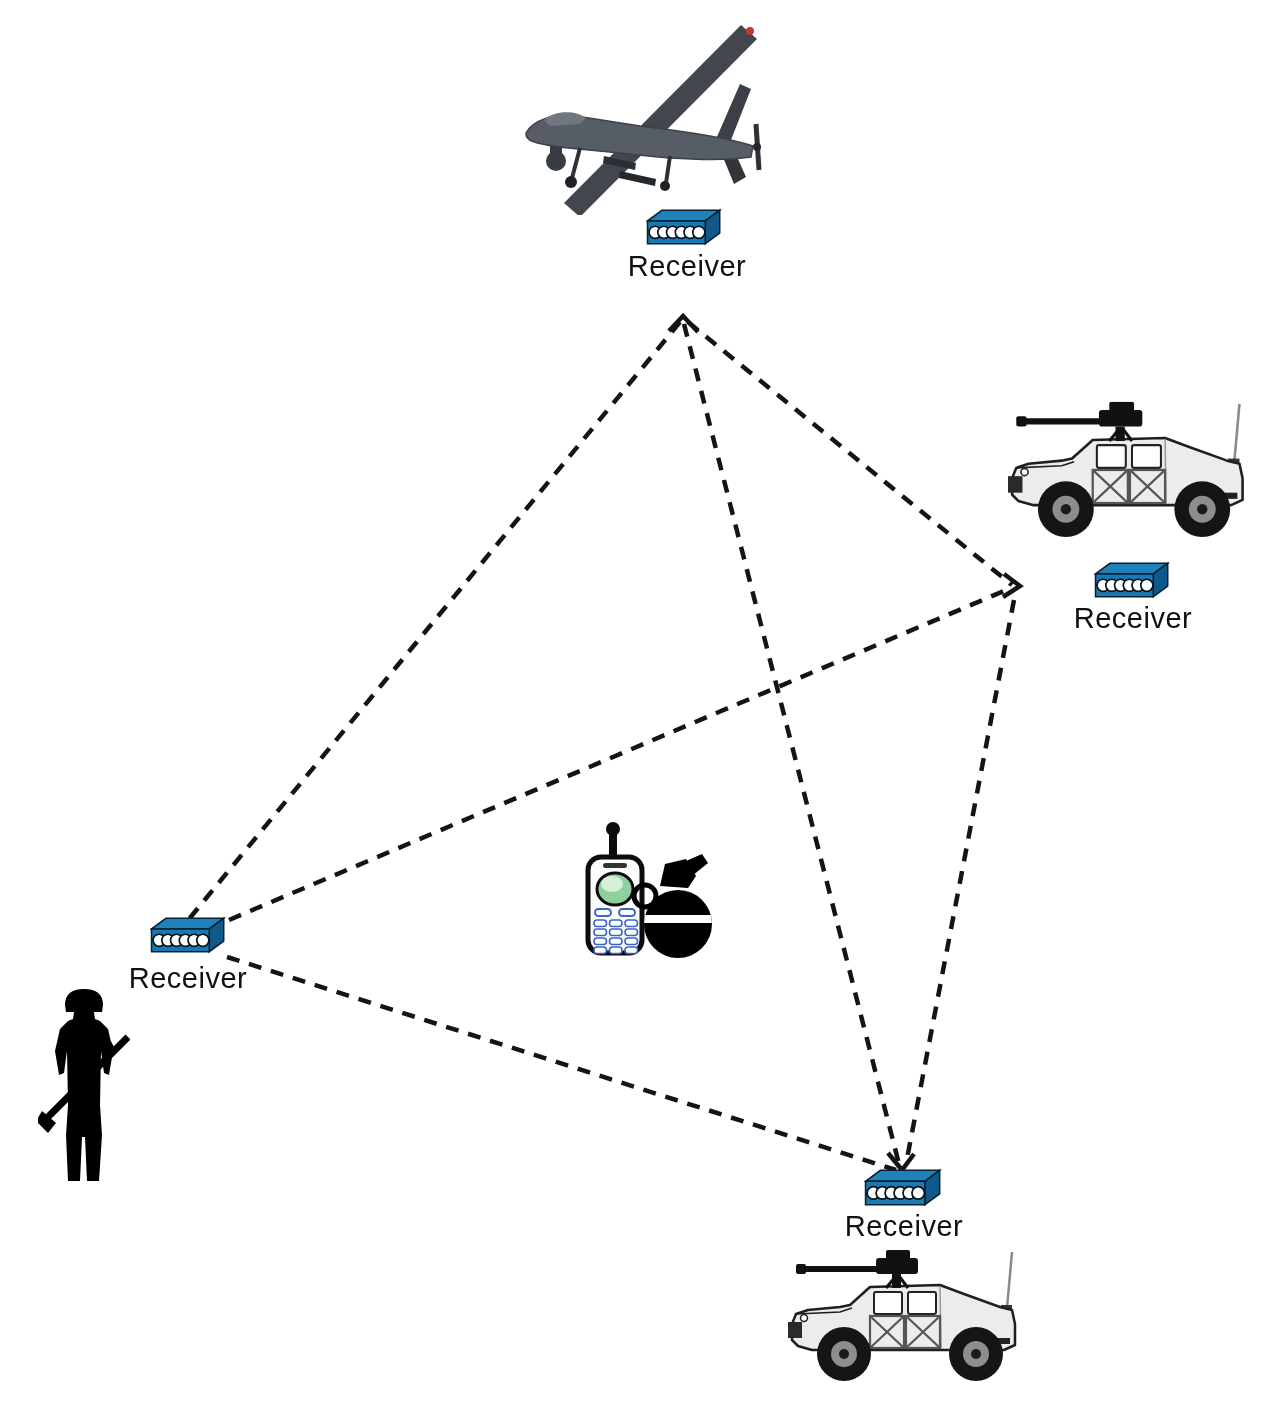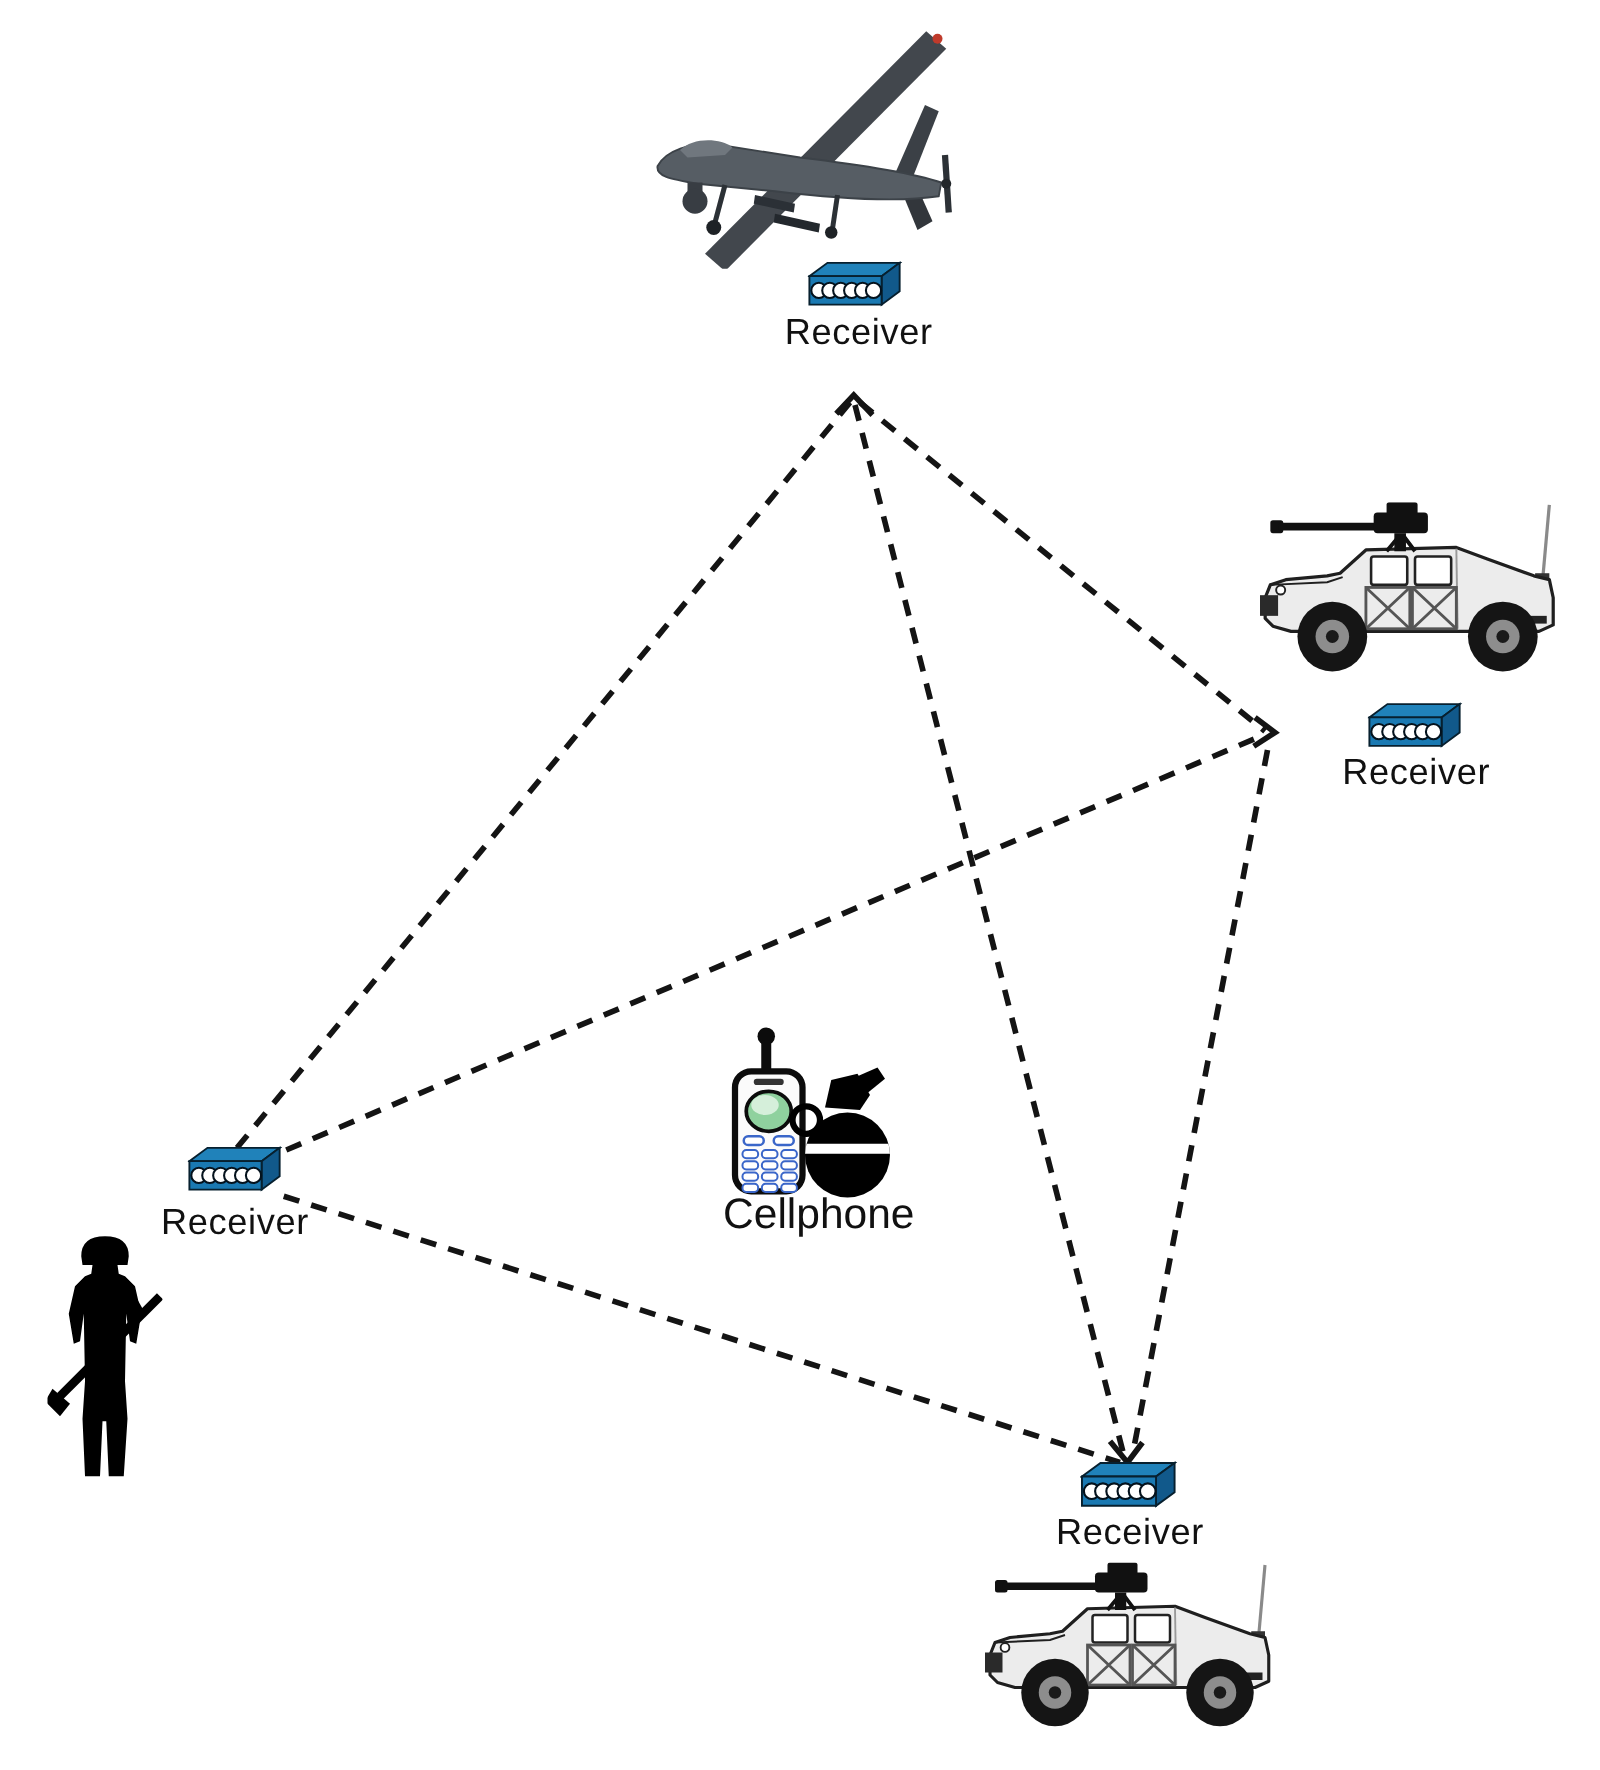--- a/index.html
+++ b/index.html
@@ -183,21 +183,20 @@
           </clipPath>
         </defs>
       <circle cx="15" cy="44" r="11" fill="none" stroke="#000" stroke-width="5"></circle>
       <path d="M30,34 L35,12 L56,7 L66,24 L58,36 Z" fill="#000"></path>
       <path d="M56,9 L72,2 L78,11 L62,24 Z" fill="#000"></path>
       <circle cx="48" cy="72" r="34" fill="#000"></circle>
       <rect x="10" y="63" width="76" height="8" fill="#fff" clip-path="url(#gstripe)"></rect>
     </svg>
   </div>
   <div class="abs target-label" style="left:530px;top:950px">
-    <div>Cellphone</div>
   </div>
 
   <div class="abs node-art" style="left:864px;top:1168px;width:78px;height:39px">
     <svg viewBox="0 0 100 50" width="78" height="39">
         <use href="#sym-receiver"></use>
       </svg>
   </div>
   <div class="abs recv-label" style="left:804px;top:1210px">Receiver</div>
 
   <div class="abs node-art" style="left:788px;top:1250px;width:240px;height:135px">

